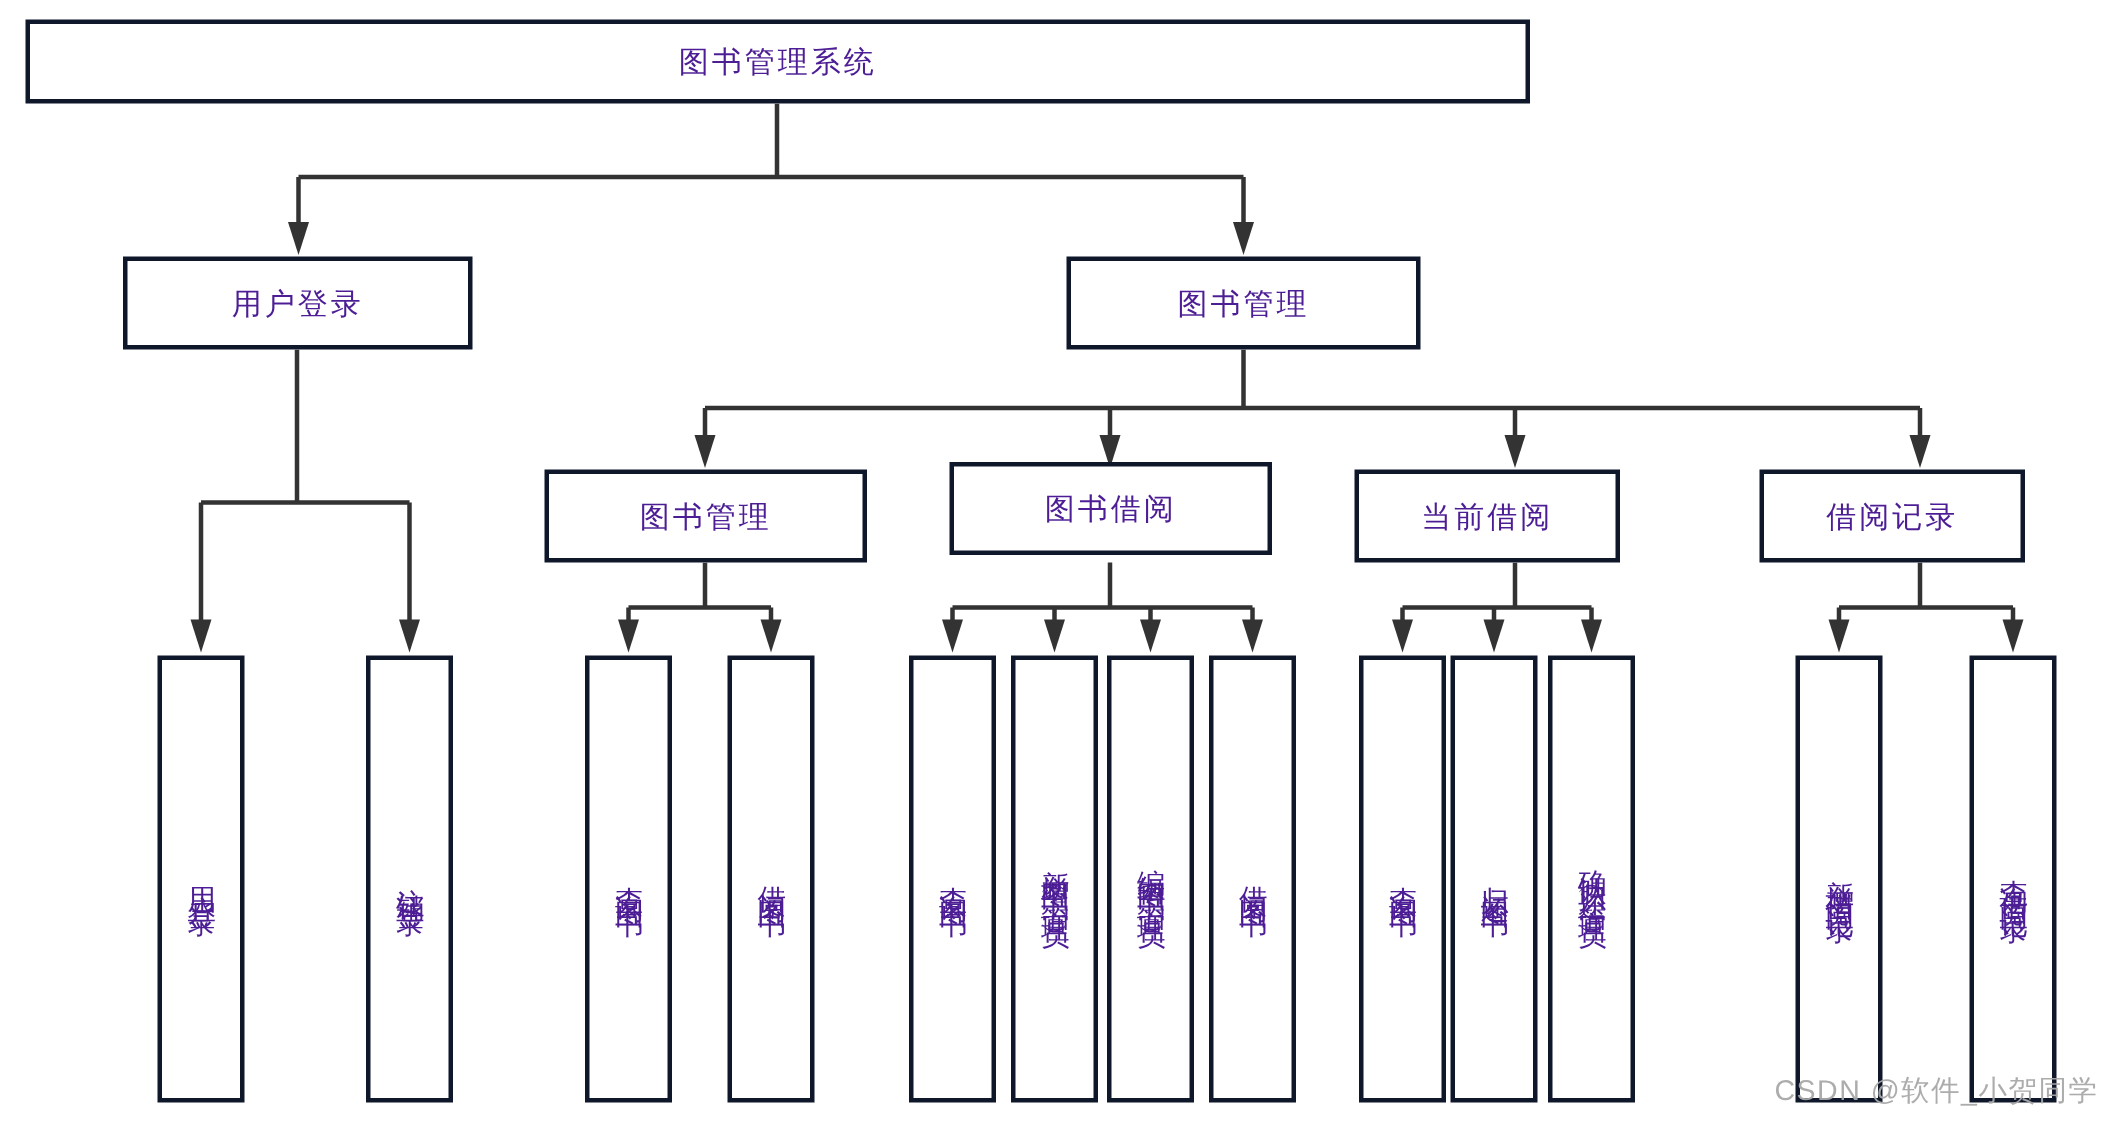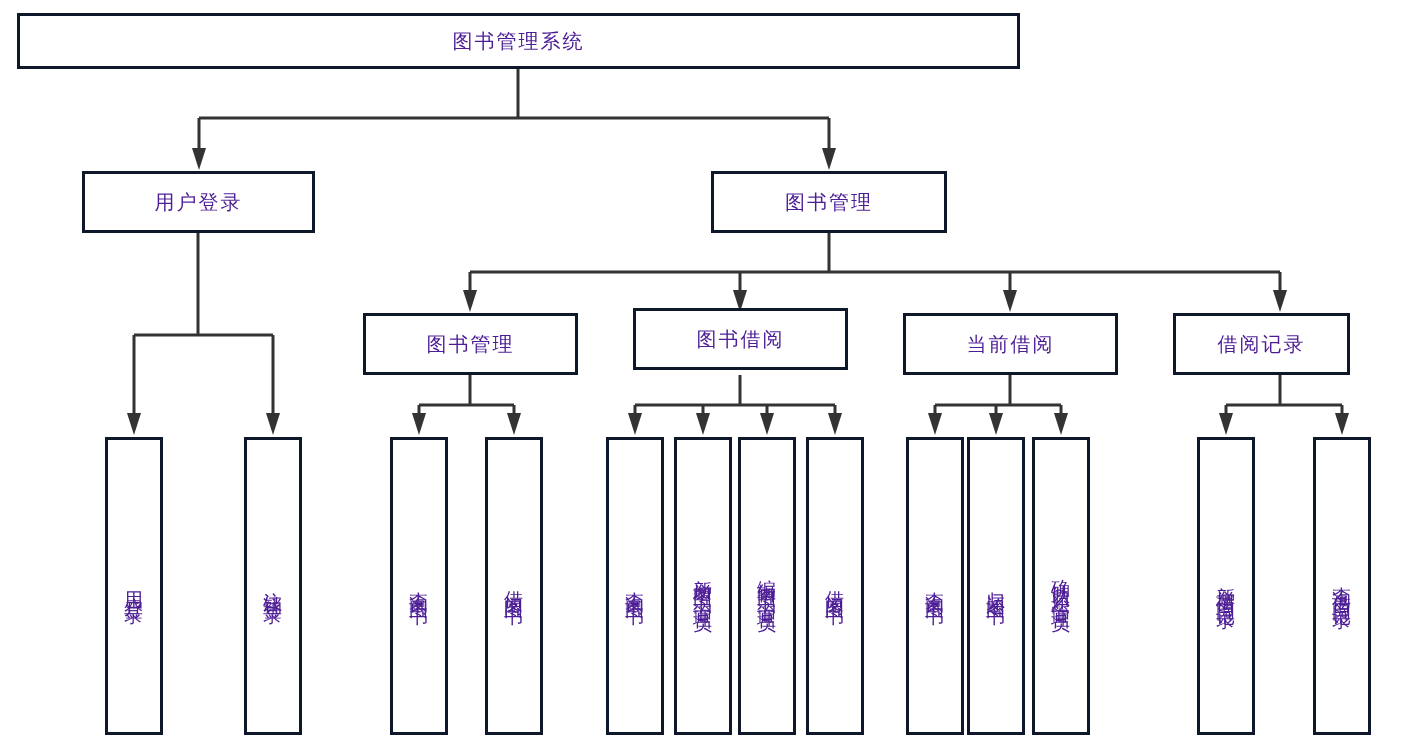--- a/index.html
+++ b/index.html
@@ -121,21 +121,21 @@
     </g>
   </svg>
 
   <div class="node h-node root-node">图书管理系统</div>
 
   <div class="node h-node" style="left:82px; top:171px; width:233px;">用户登录</div>
   <div class="node h-node" style="left:711px; top:171px; width:236px;">图书管理</div>
 
   <div class="node h-node" style="left:363px; top:313px; width:215px;">图书管理</div>
   <div class="node h-node" style="left:633px; top:308px; width:215px;">图书借阅</div>
-  <div class="node h-node" style="left:903px; top:313px; width:215px;">当前借阅</div>
+  <div class="node h-node" style="left:903px; top:313px; width:177px;">当前借阅</div>
   <div class="node h-node" style="left:1173px; top:313px; width:177px;">借阅记录</div>
 
   <div class="node v-node" style="left:105px;">
     <span class="v-label">用户登录</span>
   </div>
   <div class="node v-node" style="left:244px;">
     <span class="v-label">注销登录</span>
   </div>
 
   <div class="node v-node" style="left:390px;">
@@ -168,14 +168,15 @@
     <span class="v-label">确认归还（管理员）</span>
   </div>
 
   <div class="node v-node" style="left:1197px;">
     <span class="v-label">新增借阅记录</span>
   </div>
   <div class="node v-node" style="left:1313px;">
     <span class="v-label">查询借阅记录</span>
   </div>
 
+  <div class="watermark">CSDN @软件_小贺同学</div>
 
 </div>
 
 </body></html>

